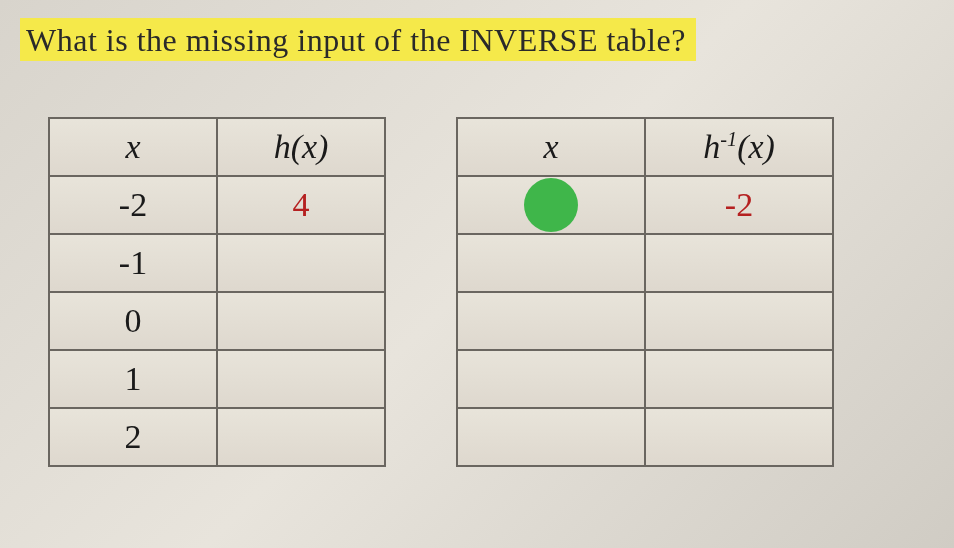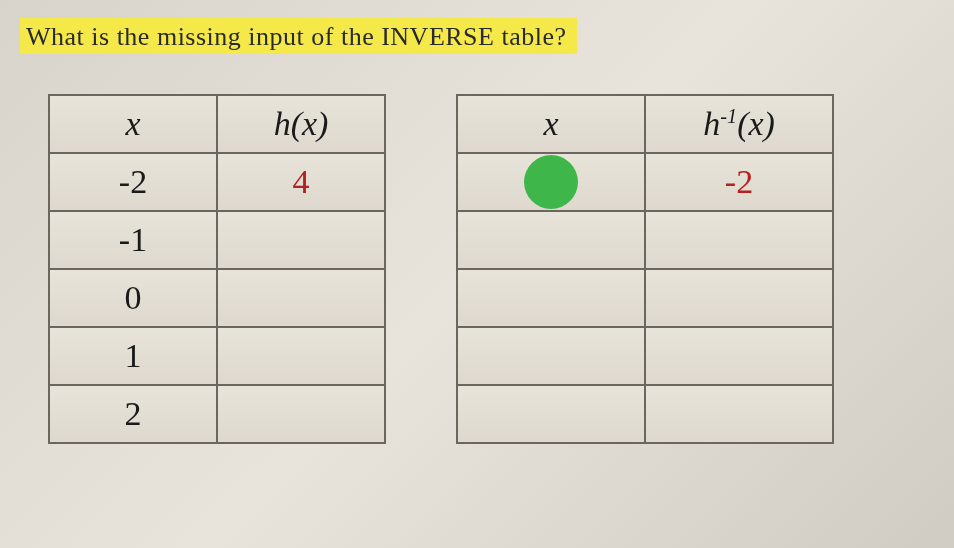--- a/index.html
+++ b/index.html
@@ -9,24 +9,24 @@
     background: linear-gradient(135deg, #d8d4cc 0%, #e8e4dc 50%, #d0ccc4 100%);
     font-family: "Times New Roman", Times, serif;
     padding: 18px 20px;
     position: relative;
     overflow: hidden;
   }
   .question-bar {
     display: inline-block;
     background: #f5e94a;
     padding: 4px 10px 2px 6px;
-    font-size: 26px;
+    font-size: 32px;
     color: #2a2a2a;
     letter-spacing: 0.5px;
-    margin-bottom: 40px;
+    margin-bottom: 56px;
   }
   .tables-row {
     display: flex;
     gap: 70px;
     padding-left: 28px;
   }
   table {
     border-collapse: collapse;
     background: #e4e0d8;
   }

